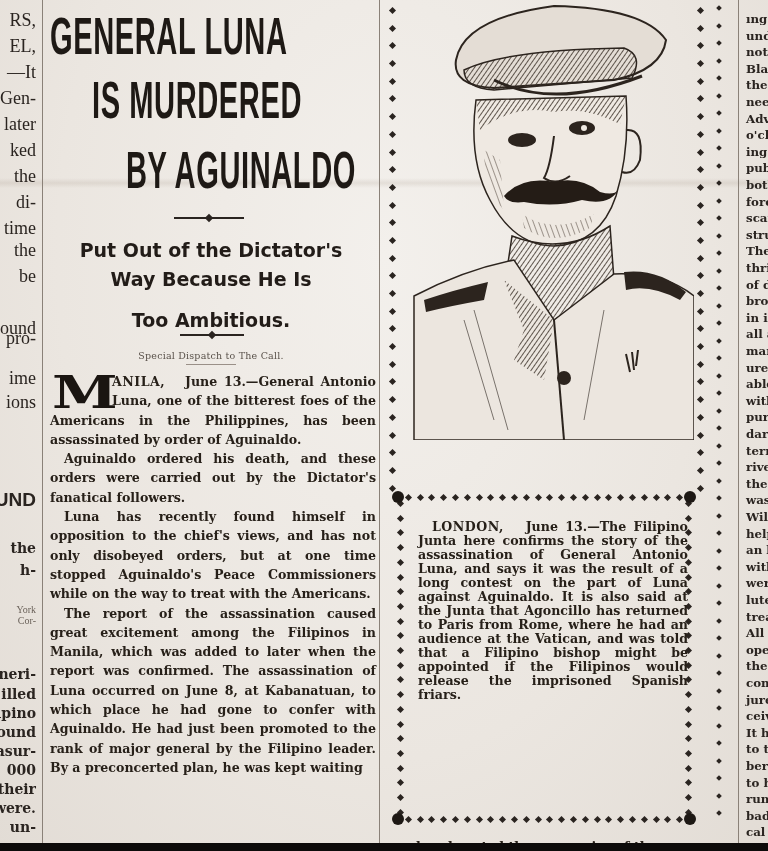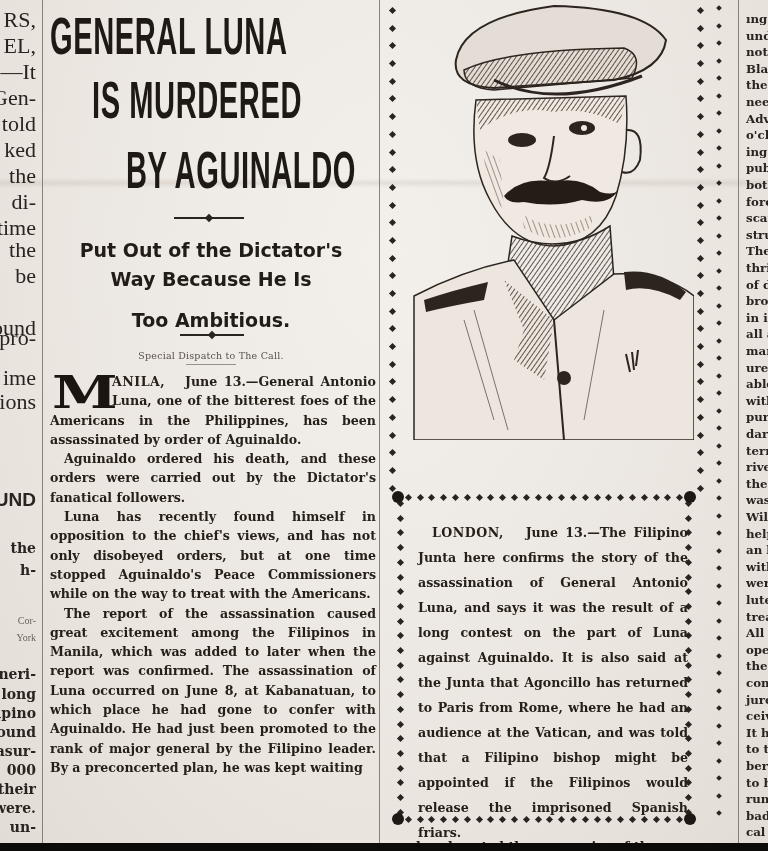--- a/index.html
+++ b/index.html
@@ -16,21 +16,21 @@
 
   
   .rule-v { position:absolute; top:0; bottom:8px; width:1px; background:#8a8178; }
   .rule-a { left:42px; }
   .rule-b { left:379px; }
   .rule-c { left:738px; }
 
   
   .col-left { position:absolute; left:0; top:0; width:40px; }
   .col-left .ln { position:absolute; right:4px; white-space:nowrap;
-    font-family:"Liberation Serif", serif; font-size:22px; line-height:20px; color:#2a2420; }
+    font-family:"Liberation Serif", serif; font-size:18px; line-height:20px; color:#2a2420; }
   .col-left .ln.bold { font-family:"DejaVu Serif", serif; font-weight:bold; font-size:14px; }
   .col-left .ln.head { font-family:"Liberation Sans", sans-serif; font-weight:bold; font-size:19px; letter-spacing:0px; }
   .col-left .ln.tiny { font-size:10px; line-height:11px; color:#6b625a; }
 
   
   .col-main { position:absolute; left:46px; top:0; width:330px; }
   .headline { position:absolute; left:0; width:330px;
     font-family:"Liberation Sans Narrow","Liberation Sans", sans-serif;
     font-weight:bold; color:#1e1915; white-space:nowrap;
     transform-origin:left top; }
@@ -65,21 +65,21 @@
   .caption { position:absolute; left:0; width:330px; top:452px; text-align:center;
     font-family:"DejaVu Sans", sans-serif; font-weight:bold; font-size:21px; letter-spacing:0.5px; color:#1f1a16; }
 
   .box { position:absolute; left:12px; top:493px; width:300px; height:330px; }
   .box .edge-h { position:absolute; left:0; right:0; height:8px; display:flex; justify-content:space-between; align-items:center; }
   .box .edge-h i { display:block; width:5px; height:5px; background:#2a2420; transform:rotate(45deg); }
   .box .edge-v { position:absolute; top:8px; bottom:8px; width:8px; display:flex; flex-direction:column; justify-content:space-between; align-items:center; }
   .box .edge-v i { display:block; width:5px; height:5px; background:#2a2420; transform:rotate(45deg); }
   .box .corner { position:absolute; width:12px; height:12px; border-radius:50%; background:#1d1814; }
   .box-text { position:absolute; left:36px; top:520px; width:270px;
-    font-family:"DejaVu Serif", serif; font-weight:bold; font-size:12.6px; line-height:25px;
+    font-family:"DejaVu Serif", serif; font-weight:bold; font-size:12.6px; line-height:14px;
     color:#272019; text-align:justify; }
   .box-text p { margin:0; text-indent:14px; }
 
   .bottom-line { position:absolute; left:384px; top:836px; width:320px; height:15px; overflow:hidden;
     font-family:"DejaVu Serif", serif; font-weight:bold; font-size:12.6px; line-height:22px; color:#272019; white-space:nowrap; }
 
   
   .col-right { position:absolute; left:742px; top:16px; width:26px; height:851px; overflow:hidden; }
   .col-right .ln { position:absolute; left:4px; white-space:nowrap;
     font-family:"DejaVu Serif", serif; font-weight:bold; font-size:11.8px; line-height:14px; color:#2a2420; }
@@ -96,38 +96,38 @@
 
   <div class="rule-v rule-a"></div>
   <div class="rule-v rule-b"></div>
   <div class="rule-v rule-c"></div>
 
   <div class="col-left" id="colLeft">
       <div class="ln " style="top: 10px;">RS,</div>
       <div class="ln " style="top: 36px;">EL,</div>
       <div class="ln " style="top: 62px; text-align: center;">—It</div>
       <div class="ln " style="top: 88px;">Gen-</div>
-      <div class="ln " style="top: 114px;">told</div>
+      <div class="ln " style="top: 114px;">later</div>
       <div class="ln " style="top: 140px;">ked</div>
       <div class="ln " style="top: 166px;">the</div>
       <div class="ln " style="top: 192px;">di-</div>
       <div class="ln " style="top: 218px;">time</div>
       <div class="ln " style="top: 240px;">the</div>
       <div class="ln " style="top: 266px;">be</div>
       <div class="ln " style="top: 318px;">ound</div>
       <div class="ln " style="top: 328px;">pro-</div>
       <div class="ln " style="top: 368px;">ime</div>
       <div class="ln " style="top: 392px;">ions</div>
       <div class="ln head" style="top: 490px;">UND</div>
       <div class="ln bold" style="top: 538px;">the</div>
       <div class="ln bold" style="top: 560px;">h-</div>
-      <div class="ln tiny" style="top: 632px;">York</div>
+      <div class="ln tiny" style="top: 604px;">York</div>
       <div class="ln tiny" style="top: 615px;">Cor-</div>
       <div class="ln bold" style="top: 664px;">neri-</div>
-      <div class="ln bold" style="top: 684px;">long</div>
+      <div class="ln bold" style="top: 684px;">illed</div>
       <div class="ln bold" style="top: 703px;">ipino</div>
       <div class="ln bold" style="top: 722px;">ound</div>
       <div class="ln bold" style="top: 741px;">asur-</div>
       <div class="ln bold" style="top: 760px;">000</div>
       <div class="ln bold" style="top: 779px;">their</div>
       <div class="ln bold" style="top: 798px;">were.</div>
       <div class="ln bold" style="top: 817px;">un-</div>
     </div>
 
   <div class="col-main">

